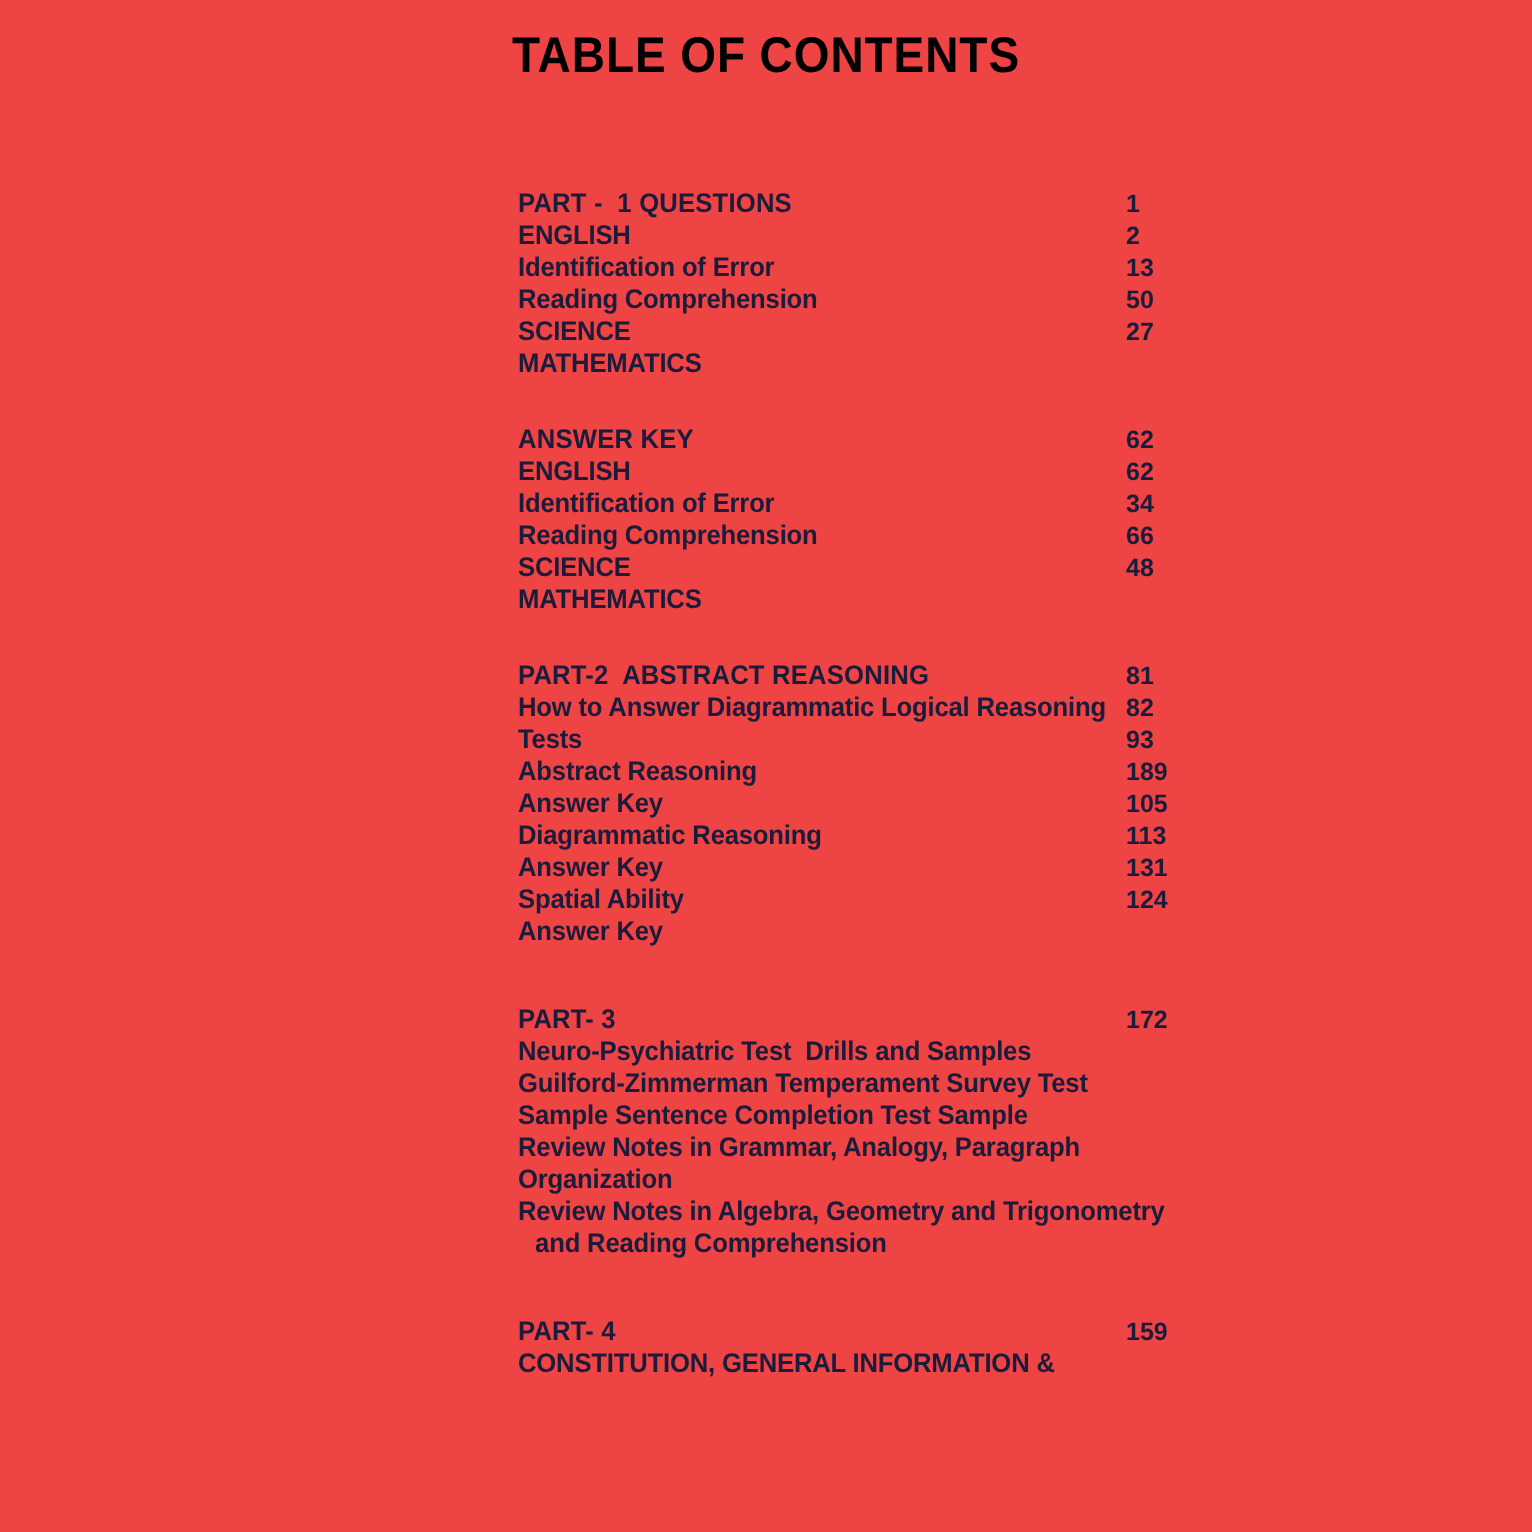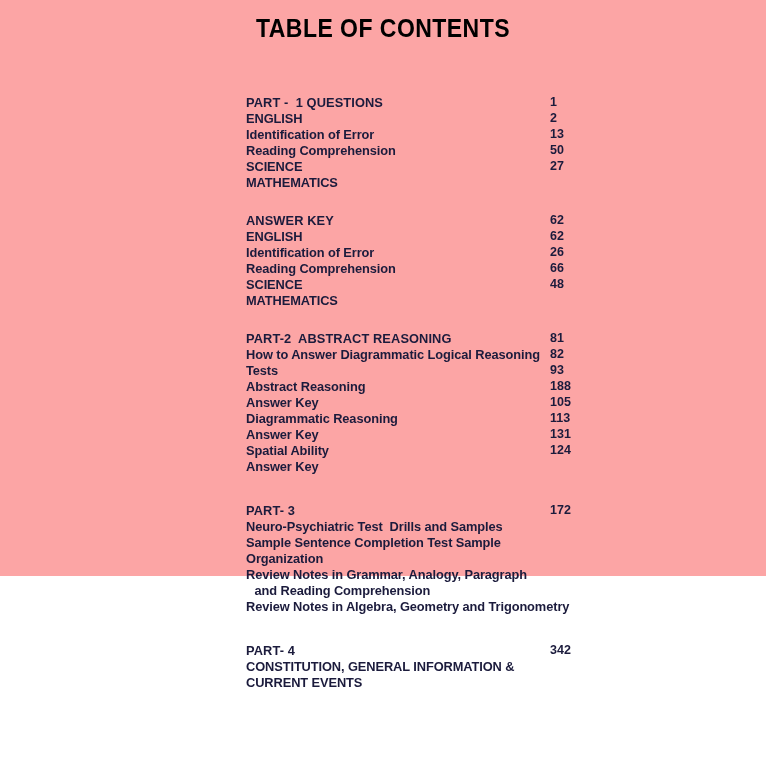--- a/index.html
+++ b/index.html
@@ -13,22 +13,22 @@
     height: 766px;
     overflow: hidden;
     font-family: "Liberation Sans", sans-serif;
     color: #1b1b3c;
     -webkit-font-smoothing: none;
   }
 
   .page {
     position: relative;
     width: 766px;
-    height: 576px;
-    background: #fca5a5;
+    height: 766px;
+    background: #ef4444;
   }
 
   
   .doc-title {
     position: absolute;
     top: 14px;
     left: 0;
     width: 766px;
     text-align: center;
     font-size: 25px;
@@ -38,21 +38,21 @@
     font-family: "Liberation Sans", sans-serif;
     transform: scaleX(0.92);
     transform-origin: center top;
     white-space: pre;
   }
 
   
   .toc {
     position: absolute;
     top: 78px;
-    left: 210px;
+    left: 223px;
     width: 400px;
   }
 
   .group { margin: 0 0 0 0; }
 
   .row {
     position: relative;
     height: 16px;
     line-height: 16px;
     white-space: pre;
@@ -131,21 +131,21 @@
       <div class="row">
         <span class="label">ENGLISH</span>
         <span class="page-num">62</span>
       </div>
       <div class="row">
         <span class="label">Identification of Error</span>
         <span class="page-num">62</span>
       </div>
       <div class="row">
         <span class="label">Reading Comprehension</span>
-        <span class="page-num">26</span>
+        <span class="page-num">34</span>
       </div>
       <div class="row">
         <span class="label">SCIENCE</span>
         <span class="page-num">66</span>
       </div>
       <div class="row">
         <span class="label">MATHEMATICS</span>
         <span class="page-num">48</span>
       </div>
     </div>
@@ -163,21 +163,21 @@
       <div class="row">
         <span class="label">Tests</span>
         <span class="page-num">82</span>
       </div>
       <div class="row">
         <span class="label">Abstract Reasoning</span>
         <span class="page-num">93</span>
       </div>
       <div class="row">
         <span class="label">Answer Key</span>
-        <span class="page-num">188</span>
+        <span class="page-num">189</span>
       </div>
       <div class="row">
         <span class="label">Diagrammatic Reasoning</span>
         <span class="page-num">105</span>
       </div>
       <div class="row">
         <span class="label">Answer Key</span>
         <span class="page-num">113</span>
       </div>
       <div class="row">
@@ -194,48 +194,48 @@
 
     <div class="group">
       <div class="row heading">
         <span class="label">PART- 3</span>
       </div>
       <div class="row">
         <span class="label">Neuro-Psychiatric Test  Drills and Samples</span>
         <span class="page-num">172</span>
       </div>
       <div class="row">
+        <span class="label">Guilford-Zimmerman Temperament Survey Test</span>
+      </div>
+      <div class="row">
         <span class="label">Sample Sentence Completion Test Sample</span>
       </div>
       <div class="row">
+        <span class="label">Review Notes in Grammar, Analogy, Paragraph</span>
+      </div>
+      <div class="row">
         <span class="label">Organization</span>
       </div>
       <div class="row">
-        <span class="label">Review Notes in Grammar, Analogy, Paragraph</span>
+        <span class="label">Review Notes in Algebra, Geometry and Trigonometry</span>
       </div>
       <div class="row indent">
         <span class="label">and Reading Comprehension</span>
       </div>
-      <div class="row">
-        <span class="label">Review Notes in Algebra, Geometry and Trigonometry</span>
-      </div>
     </div>
 
     <div class="gap-xl"></div>
 
     <div class="group">
       <div class="row heading">
         <span class="label">PART- 4</span>
       </div>
       <div class="row">
         <span class="label">CONSTITUTION, GENERAL INFORMATION &amp;</span>
-        <span class="page-num">342</span>
-      </div>
-      <div class="row">
-        <span class="label">CURRENT EVENTS</span>
+        <span class="page-num">159</span>
       </div>
     </div>
 
     <div class="gap-xl"></div>
 
 
   </div>
 </div>
 
 </body></html>

